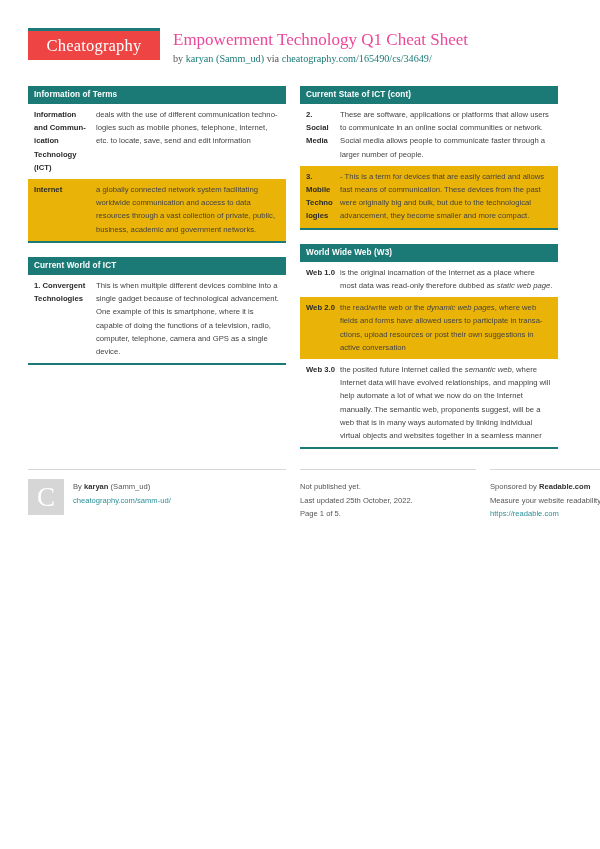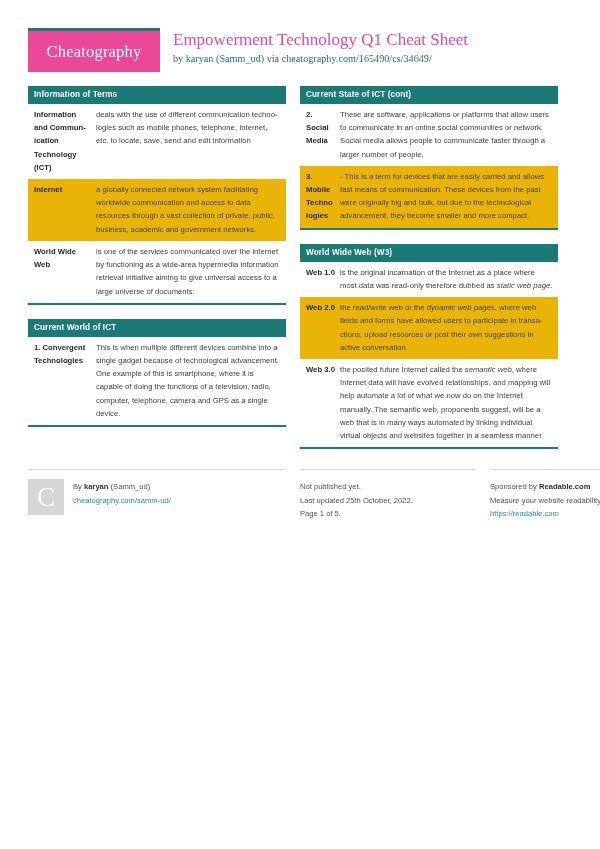--- a/index.html
+++ b/index.html
@@ -24,22 +24,22 @@
 
   
   .header {
     display: flex;
     align-items: flex-start;
     height: 46px;
     margin-bottom: 12px;
   }
   .logo-box {
     width: 132px;
-    height: 44px;
-    background: #ec4899;
+    height: 32px;
+    background: #ef4444;
     border-top: 3px solid #1c7a76;
     box-sizing: border-box;
     display: flex;
     align-items: center;
     justify-content: center;
     flex: none;
   }
   .logo-text {
     color: #ffffff;
     font-family: "Liberation Serif", serif;
@@ -180,24 +180,20 @@
         <div class="block">
           <div class="block-title">Information of Terms</div>
           <div class="row odd">
             <div class="cell-term">Information and Commun­ication Technology (ICT)</div>
             <div class="cell-def">deals with the use of different communication techno­logies such as mobile phones, telephone, Internet, etc. to locate, save, send and edit information</div>
           </div>
           <div class="row even">
             <div class="cell-term">Internet</div>
             <div class="cell-def">a globally connected network system facilitating worldwide communication and access to data resources through a vast collection of private, public, business, academic and government networks.</div>
           </div>
-          <div class="row odd">
-            <div class="cell-term">World Wide Web</div>
-            <div class="cell-def">is one of the services communicated over the internet by functioning as a wide-area hypermedia information retrieval initiative aiming to give universal access to a large universe of documents.</div>
-          </div>
         </div>
         <div class="block">
           <div class="block-title">Current World of ICT</div>
           <div class="row odd">
             <div class="cell-term">1. Convergent Techno­logies</div>
             <div class="cell-def">This is when multiple different devices combine into a single gadget because of technological advancement. One example of this is smartphone, where it is capable of doing the functions of a television, radio, computer, telephone, camera and GPS as a single device.</div>
           </div>
         </div>
       </div>
     <div class="col" id="right-col">

